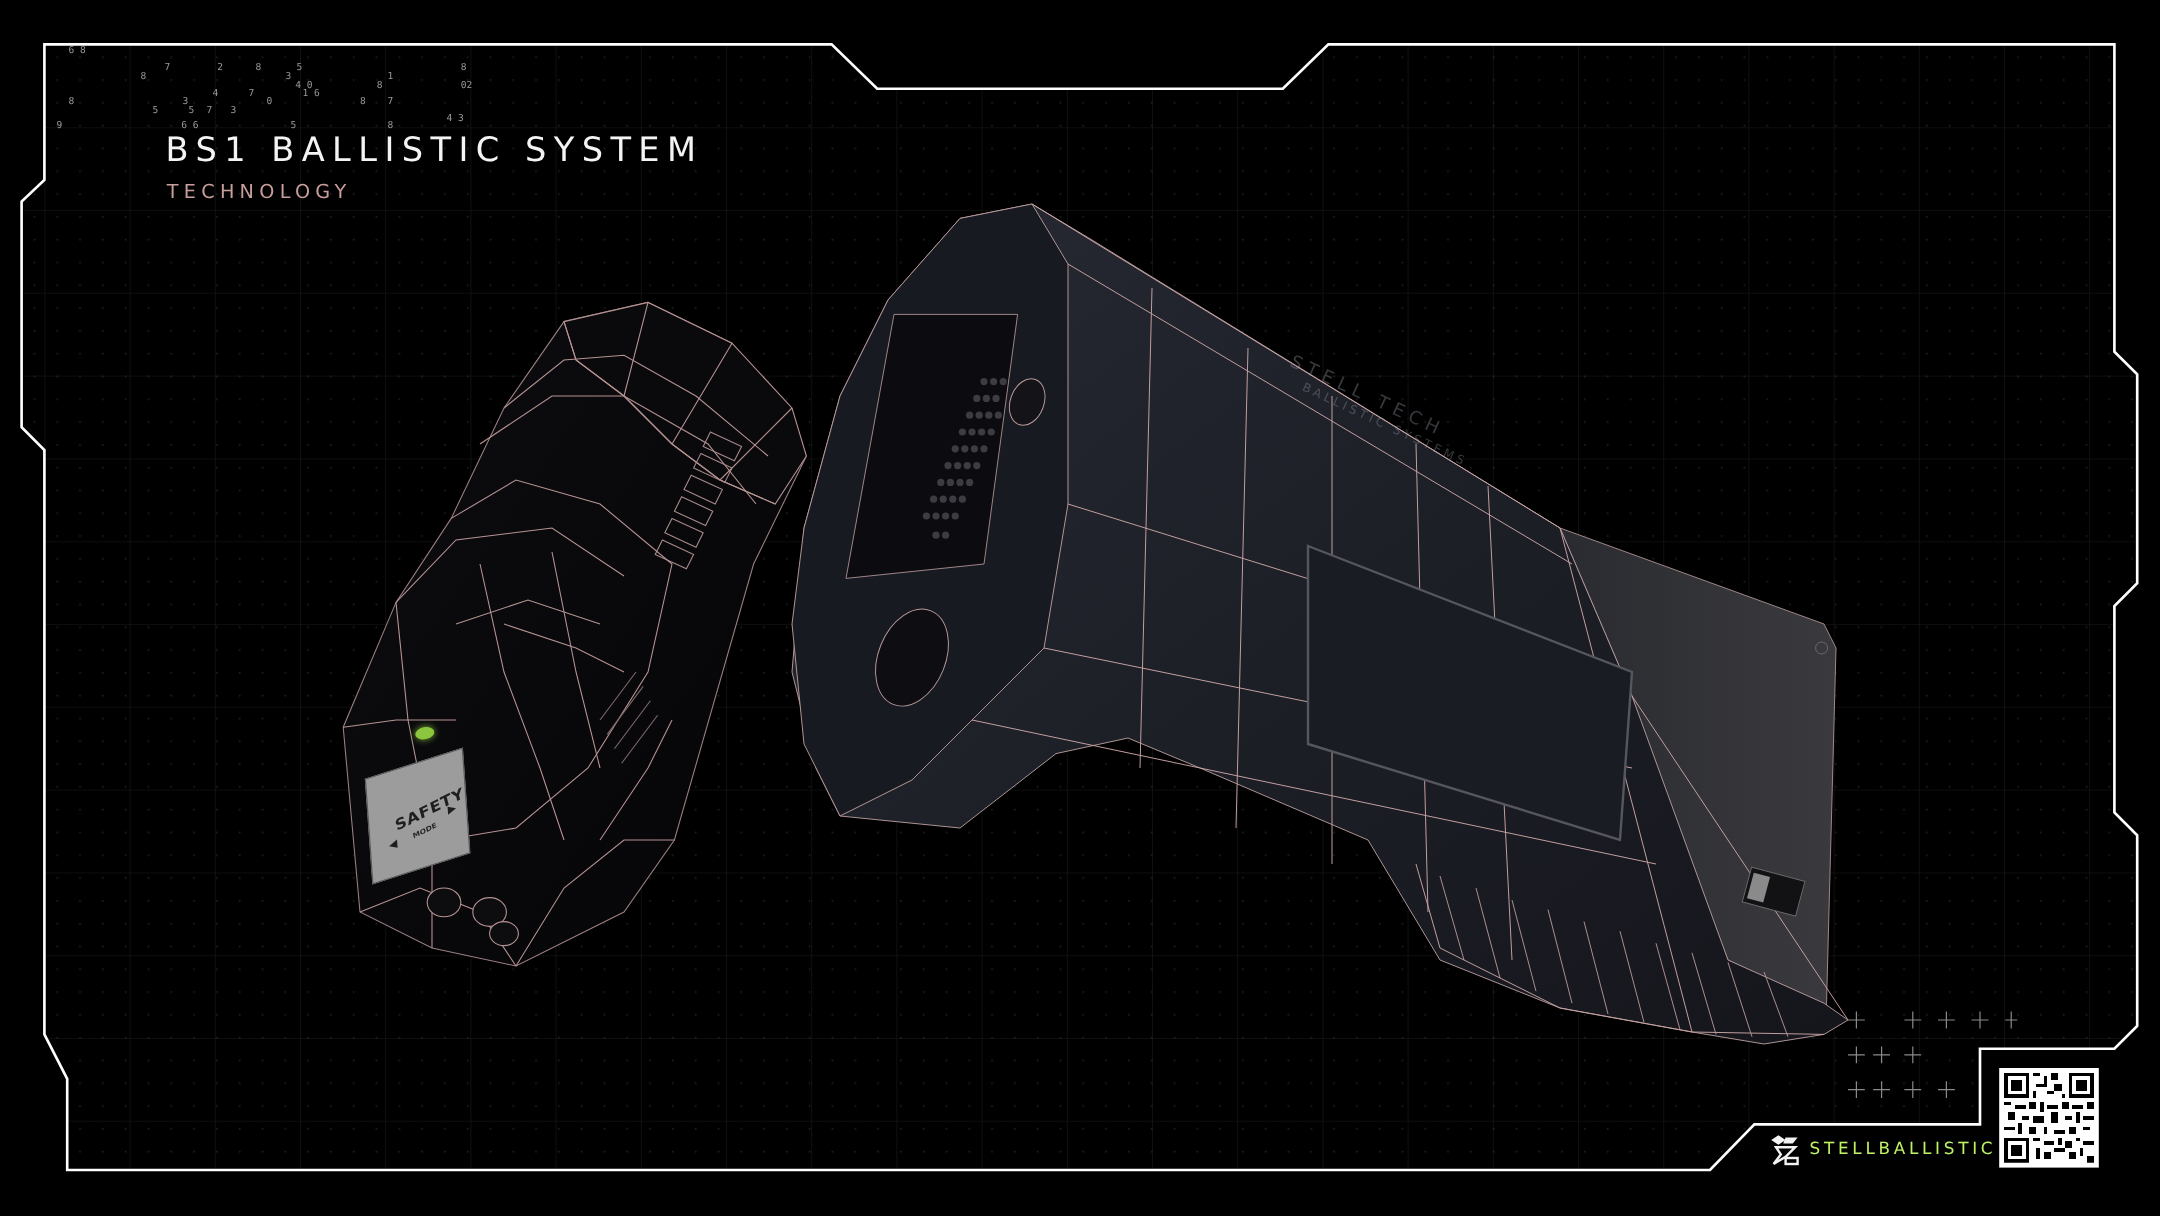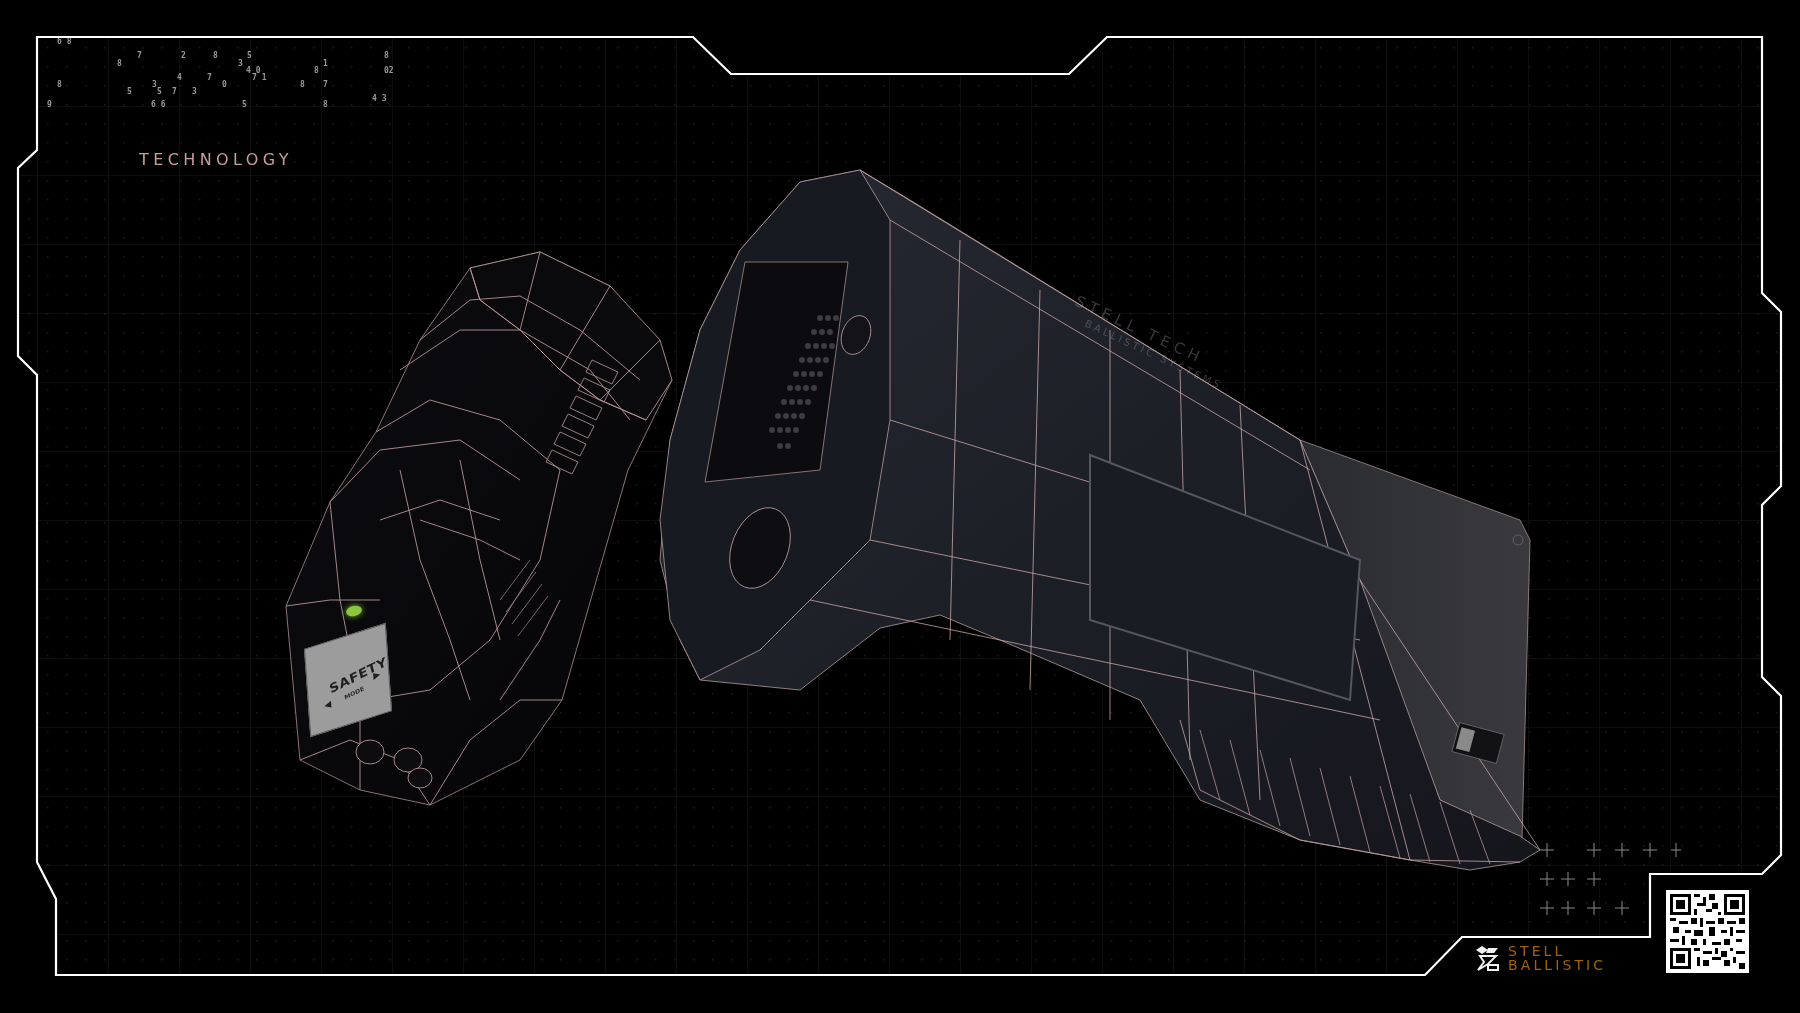--- a/index.html
+++ b/index.html
@@ -52,23 +52,23 @@
       display: flex;
       align-items: center;
       gap: 6px;
     }
     .brand-logo {
       width: 28px;
       height: 28px;
     }
     .brand-text {
       display: flex;
-      flex-direction: column;
+      flex-direction: row;
       line-height: 14px;
-      color: #a16207;
+      color: #bef264;
       font-size: 14px;
       letter-spacing: 3.1px;
       font-family: "DejaVu Sans", sans-serif;
     }
     .qr {
       position: absolute;
       left: 1666px;
       top: 890px;
       width: 83px;
       height: 83px;
@@ -77,21 +77,20 @@
       padding: 4px;
     }
     .qr svg { width: 75px; height: 75px; display: block; }
     .sys-num {
       position: absolute;
       color: #9a9a9a;
       font-size: 8px;
       font-family: "DejaVu Sans Mono", monospace;
       letter-spacing: 0;
       white-space: nowrap;
-      font-weight: bold;
     }
     .safety-label {
       position: absolute;
       left: 307px;
       top: 635px;
       width: 82px;
       height: 90px;
       background: #9c9c9c;
       transform: skewY(-14deg) rotate(-4deg);
       box-shadow: inset 0 0 0 1px #5a5a5a;
@@ -194,21 +193,21 @@
       <span class="sys-num" style="left: 247px; top: 51px;">5</span>
       <span class="sys-num" style="left: 384px; top: 51px;">8</span>
       <span class="sys-num" style="left: 117px; top: 59px;">8</span>
       <span class="sys-num" style="left: 238px; top: 59px;">3</span>
       <span class="sys-num" style="left: 323px; top: 59px;">1</span>
       <span class="sys-num" style="left: 213px; top: 66px; margin-left: 33px;">4 0</span>
       <span class="sys-num" style="left: 314px; top: 66px;">8</span>
       <span class="sys-num" style="left: 384px; top: 66px;">02</span>
       <span class="sys-num" style="left: 177px; top: 73px;">4</span>
       <span class="sys-num" style="left: 207px; top: 73px;">7</span>
-      <span class="sys-num" style="left: 252px; top: 73px;">7 1</span>
+      <span class="sys-num" style="left: 252px; top: 73px;">1 6</span>
       <span class="sys-num" style="left: 57px; top: 80px;">8</span>
       <span class="sys-num" style="left: 152px; top: 80px;">3</span>
       <span class="sys-num" style="left: 222px; top: 80px;">0</span>
       <span class="sys-num" style="left: 300px; top: 80px;">8</span>
       <span class="sys-num" style="left: 323px; top: 80px;">7</span>
       <span class="sys-num" style="left: 127px; top: 87px;">5</span>
       <span class="sys-num" style="left: 157px; top: 87px;">5</span>
       <span class="sys-num" style="left: 172px; top: 87px;">7</span>
       <span class="sys-num" style="left: 192px; top: 87px;">3</span>
       <span class="sys-num" style="left: 372px; top: 94px;">4 3</span>
@@ -374,20 +373,21 @@
   </div>
 
   <div class="status-led"></div>
   <div class="safety-label">
     <span class="safety-text">SAFETY</span>
     <span class="safety-mode">MODE</span>
     <span class="safety-arrow-l">◀</span>
     <span class="safety-arrow-r">▶</span>
   </div>
 
+  <div class="title">BS1 BALLISTIC SYSTEM</div>
   <div class="subtitle">TECHNOLOGY</div>
 
   <div class="brand">
     <svg class="brand-logo" viewBox="0 0 28 28">
       <polygon points="2,6 8,2 14,6 8,10" fill="#f2f2f2"></polygon>
       <polygon points="14,4 24,4 20,9 12,9" fill="#f2f2f2"></polygon>
       <polygon points="6,12 22,12 14,20 4,26 10,18" fill="none" stroke="#f2f2f2" stroke-width="2"></polygon>
       <rect x="14" y="21" width="10" height="5" fill="none" stroke="#f2f2f2" stroke-width="2"></rect>
     </svg>
     <div class="brand-text">

